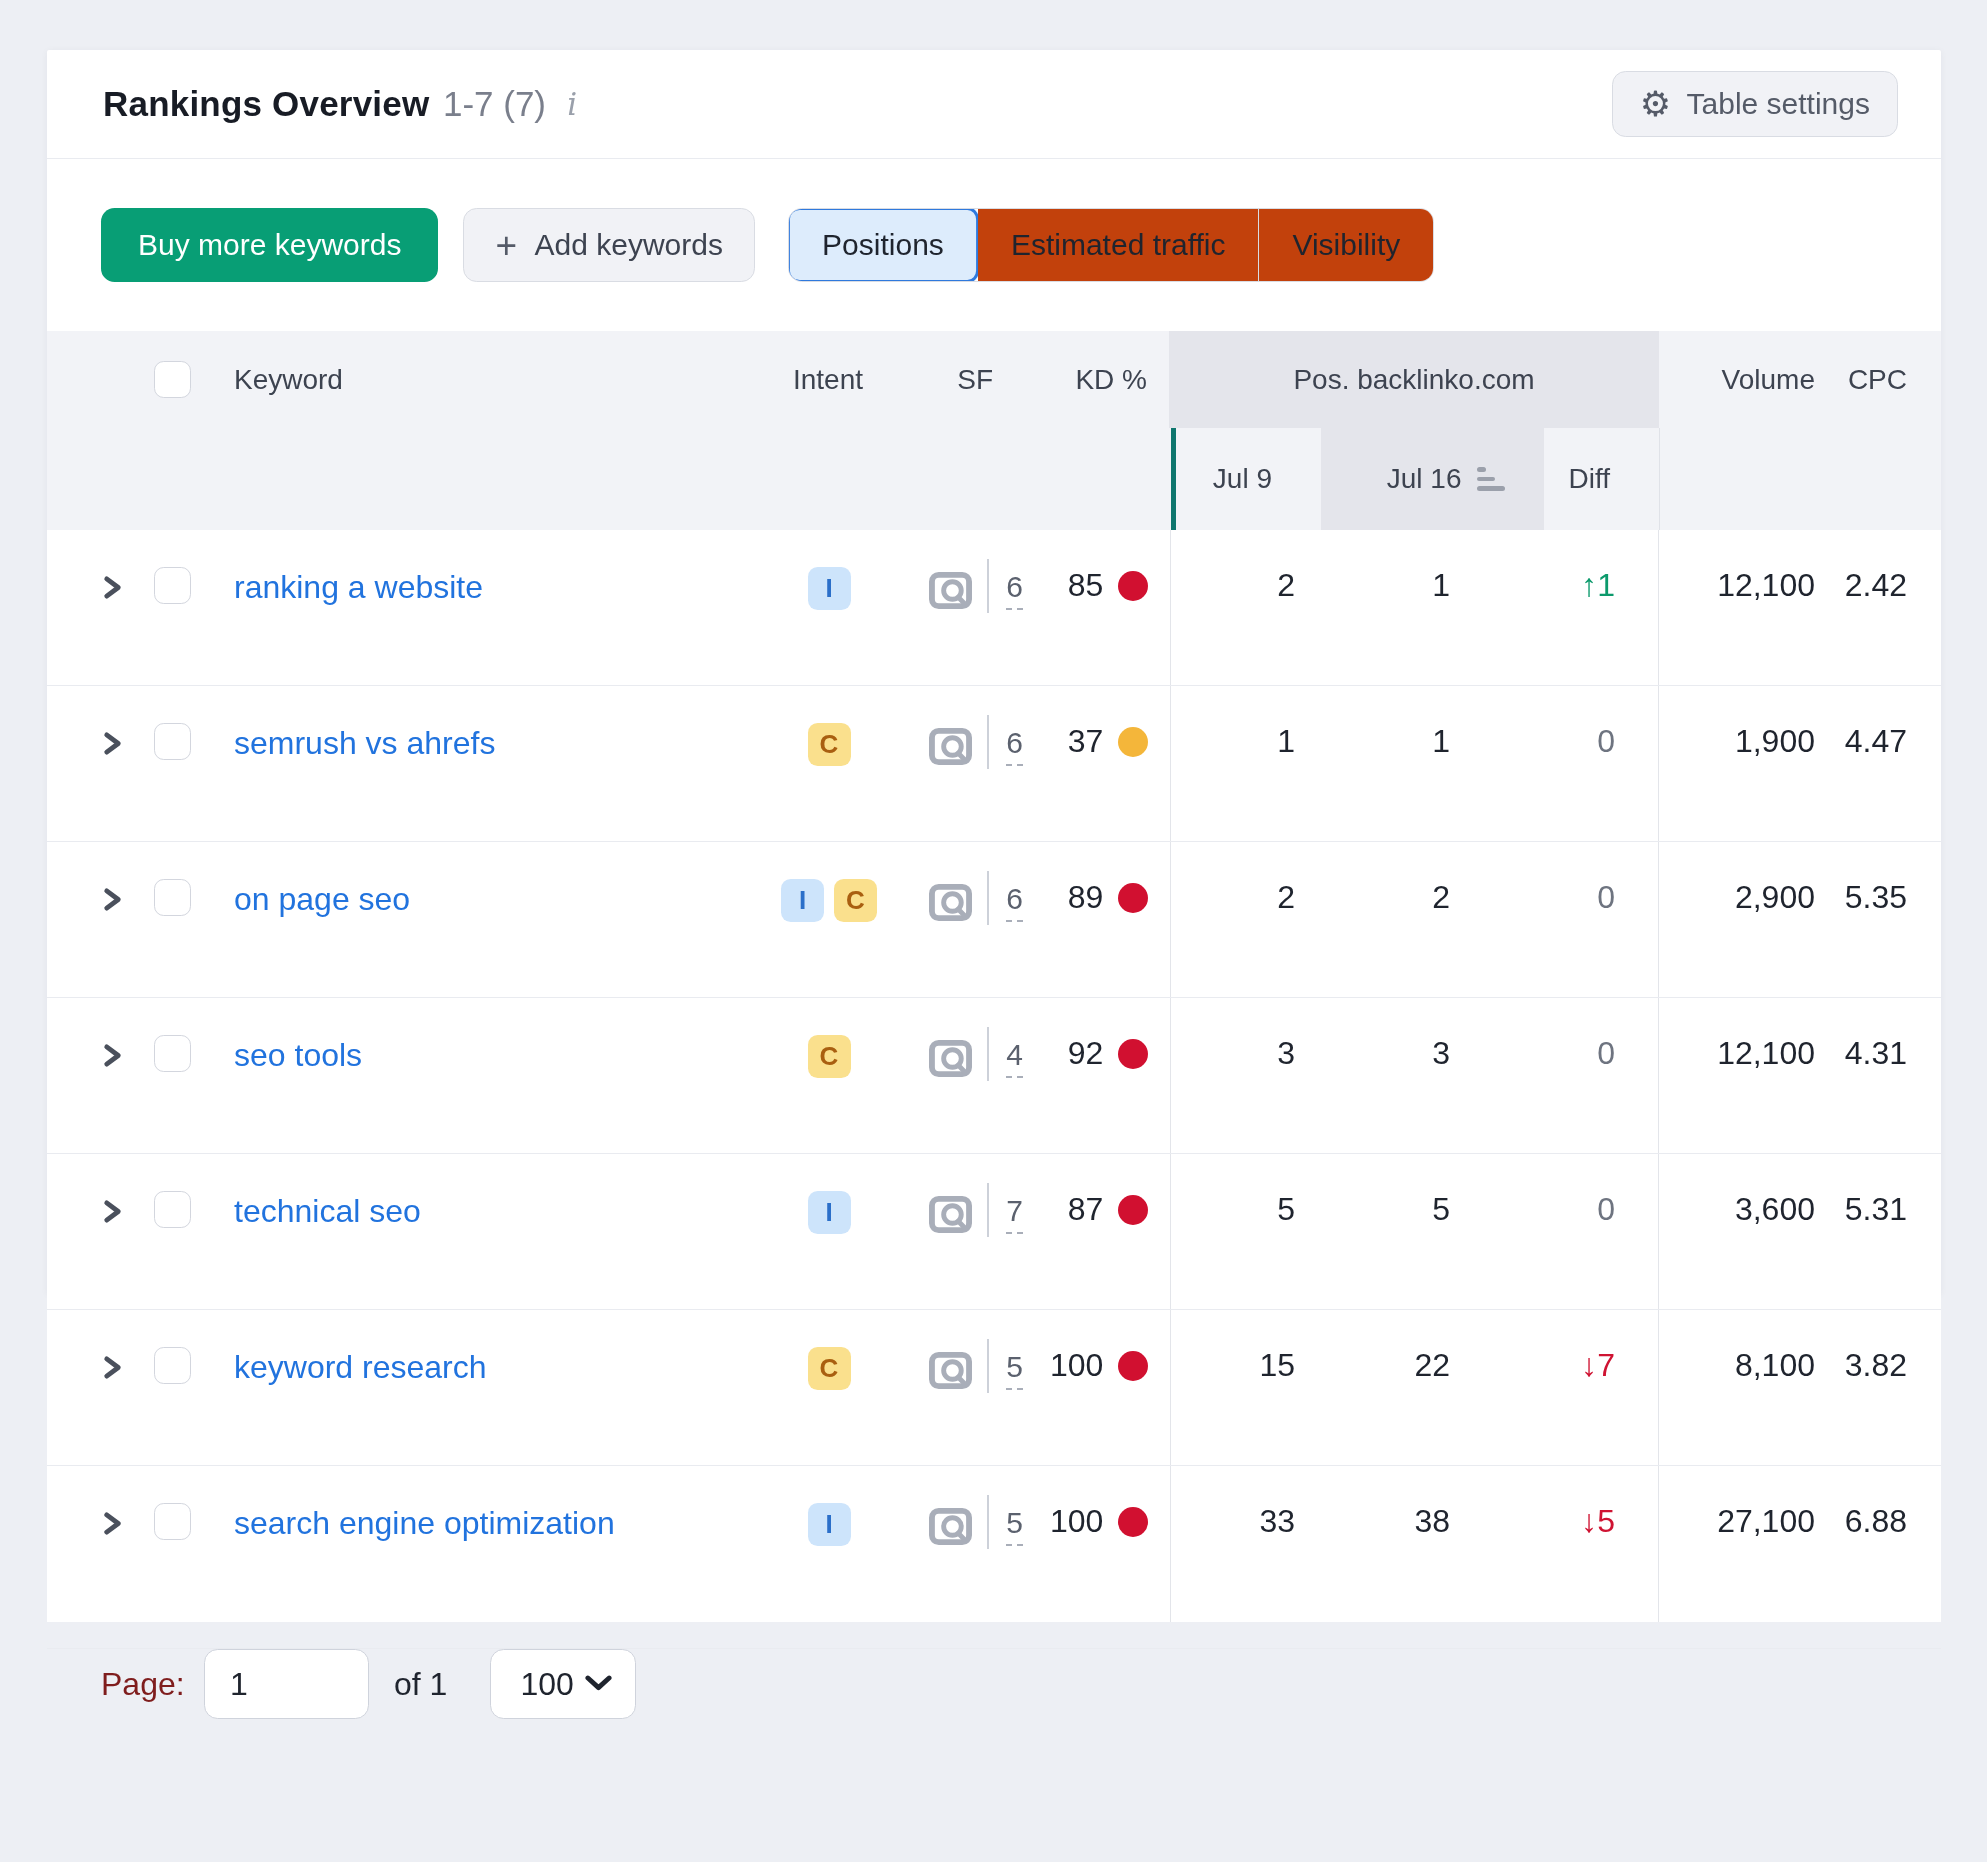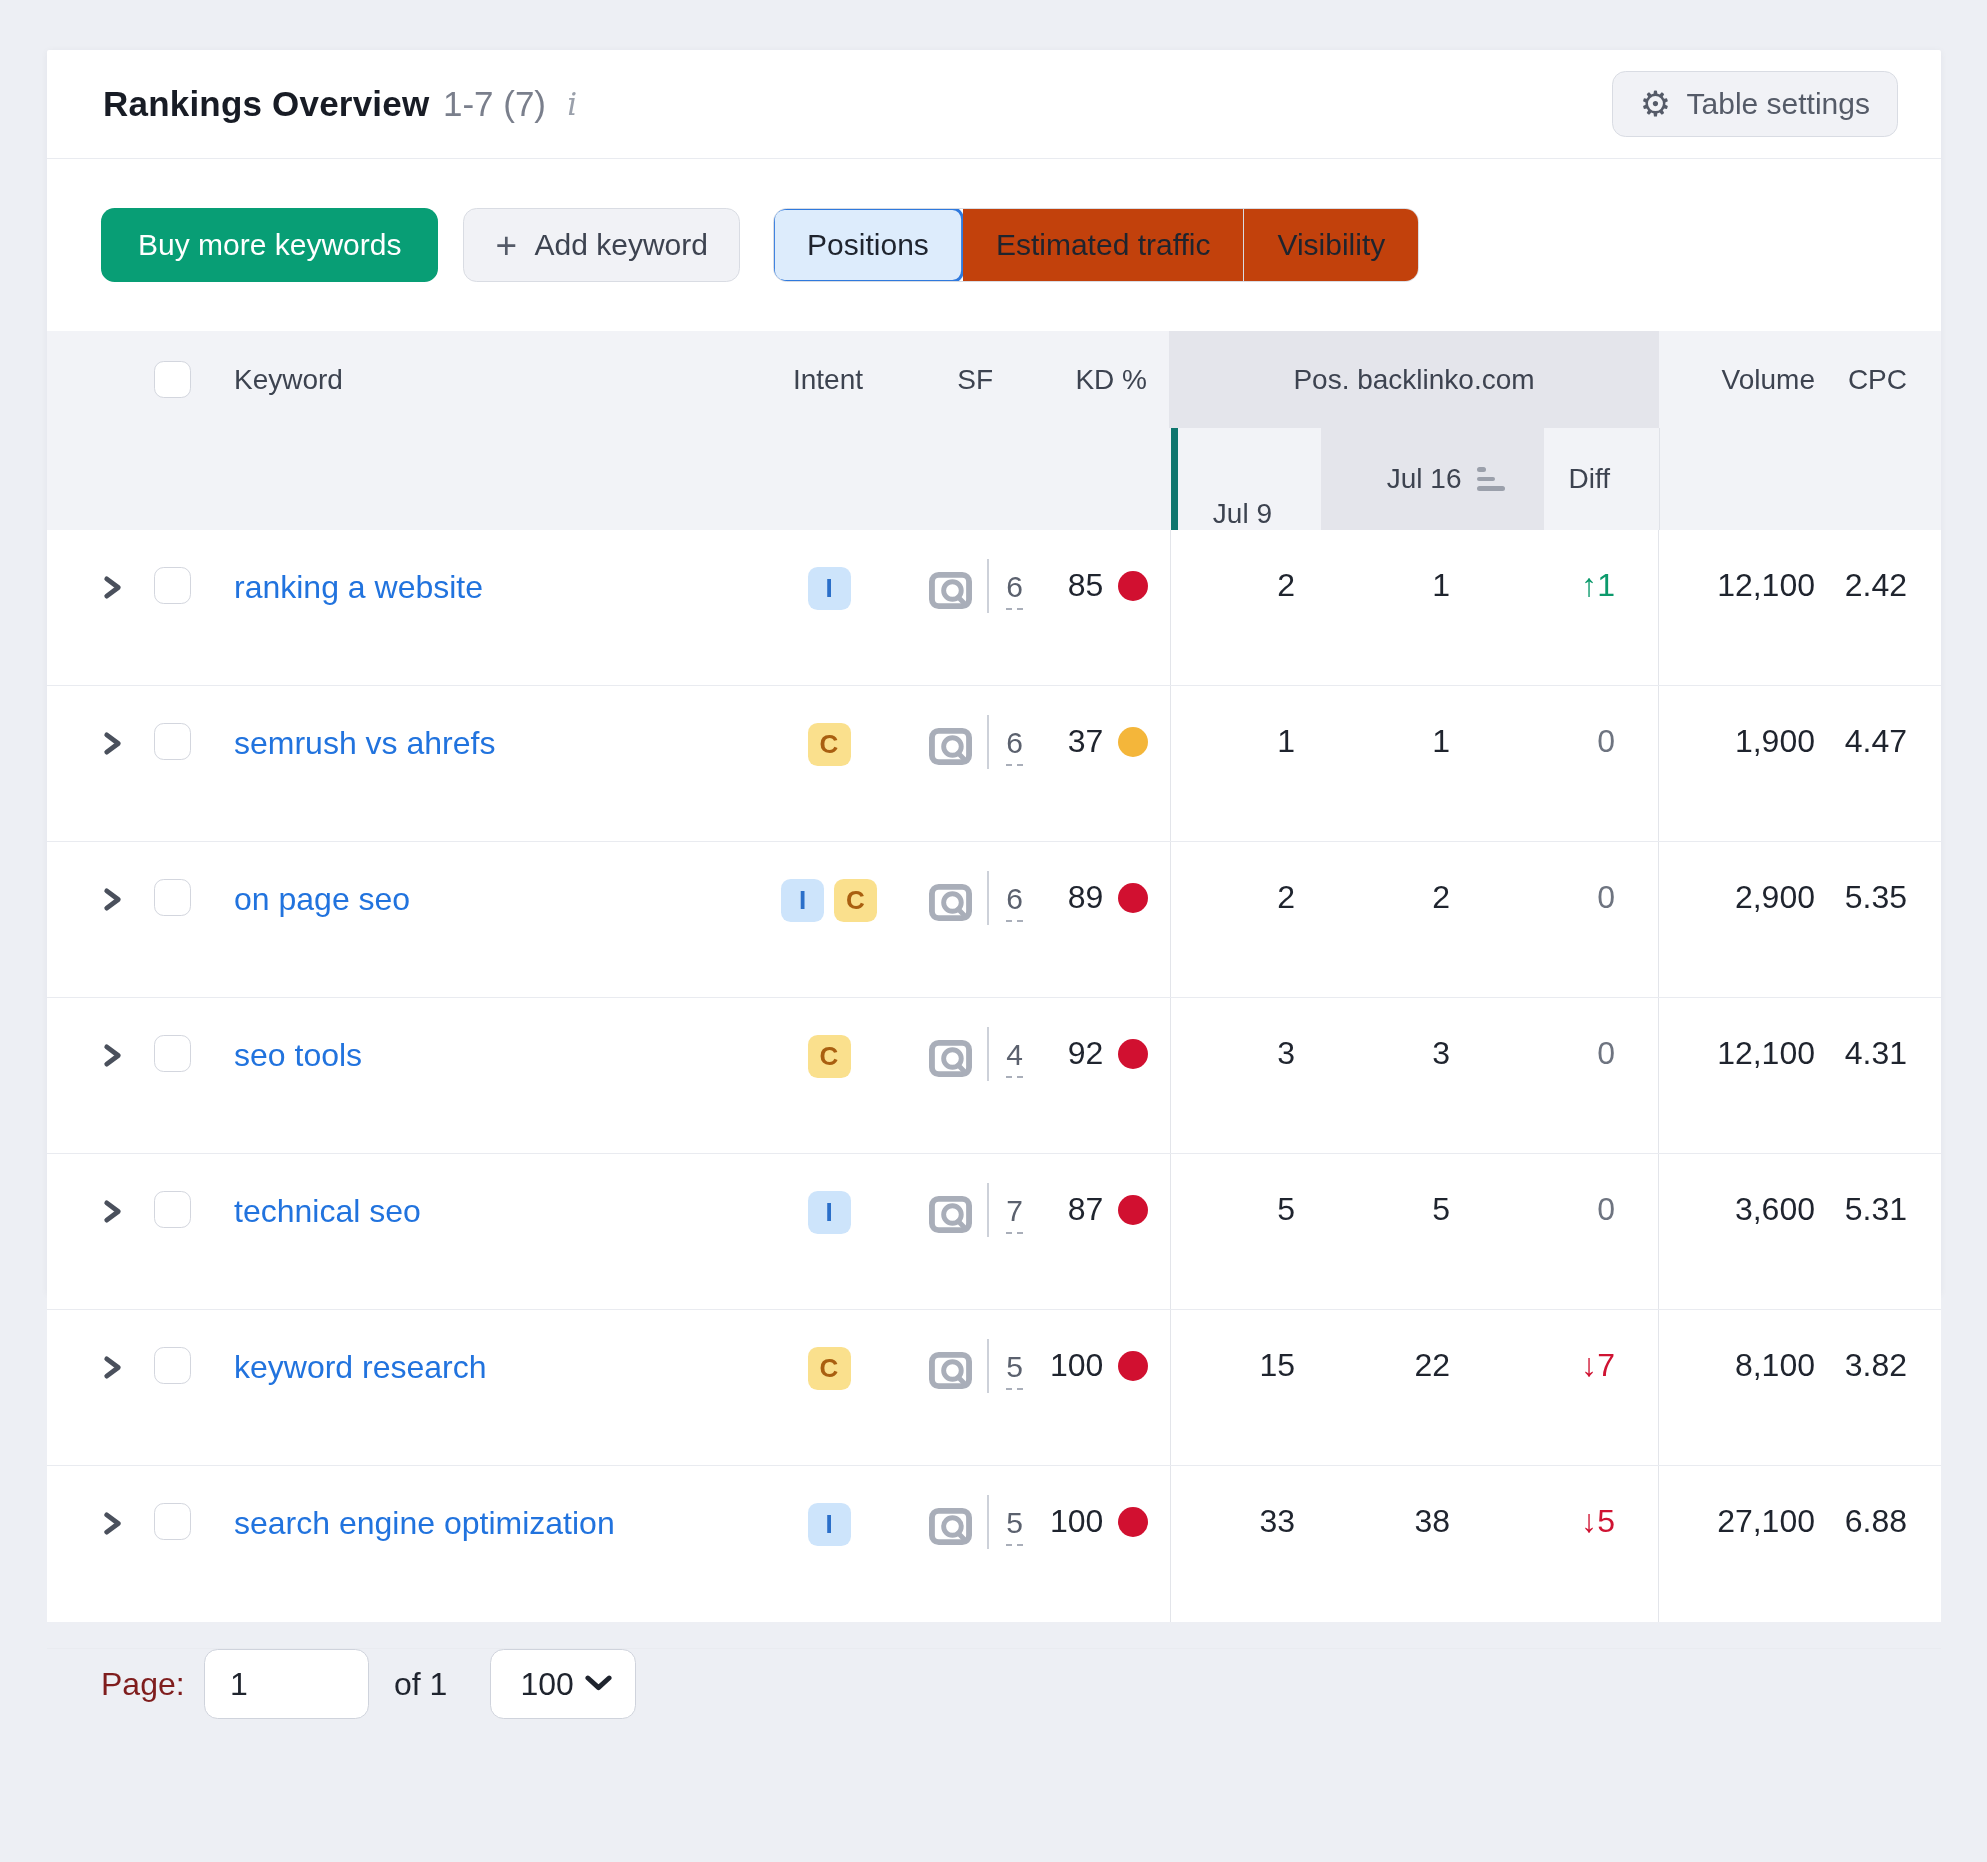--- a/index.html
+++ b/index.html
@@ -76,21 +76,21 @@
   .c-j16 { width:223px; flex:0 0 223px; text-align:right; padding-right:93px; }
   .c-dif { width:116px; flex:0 0 116px; text-align:right; padding-right:43px; }
   .c-vol { width:179px; flex:0 0 179px; text-align:right; padding-right:23px; }
   .c-cpc { width:103px; flex:0 0 103px; text-align:right; padding-right:34px; }
   .h-sf { text-align:right; padding-right:29px; display:block; }
   .pos-group {
     width:490px; flex:0 0 490px; background:#e4e5eb; height:97px;
     display:flex; align-items:center; justify-content:center; align-self:flex-start;
   }
   .h2-spacer-left { flex:1 1 auto; }
-  .sub-j9  { height:102px; display:flex; align-items:flex-end; justify-content:flex-end; padding-right:49px; border-left:7px solid #0f766e; }
+  .sub-j9  { height:102px; display:flex; align-items:center; justify-content:flex-end; padding-right:49px; border-left:5px solid #0f766e; }
   .sub-j16 { height:102px; background:#e4e5eb; display:flex; align-items:center; justify-content:flex-end; padding-right:39px; gap:15.5px; }
   .sub-dif { height:102px; display:flex; align-items:center; justify-content:flex-end; padding-right:49px; border-right:1px solid #e0e2e8; }
   .sub-j9, .sub-j16, .sub-dif { cursor:pointer; }
   .h2-spacer-right { width:281px; flex:0 0 281px; }
   .sort-icon { display:flex; flex-direction:column; align-items:flex-start; gap:4.9px; }
   .sort-icon i { display:block; height:4.9px; background:#9ba0ab; border-radius:2.9px; }
   .sort-icon i:nth-child(1){ width:8.7px; }
   .sort-icon i:nth-child(2){ width:18.4px; }
   .sort-icon i:nth-child(3){ width:28px; }
   
@@ -154,21 +154,21 @@
     <button class="settings-btn">
       <span class="gear-icon">⚙</span>
       <span>Table settings</span>
     </button>
   </div>
 
   <div class="toolbar">
     <button class="buy-btn">Buy more keywords</button>
     <button class="add-btn">
       <span class="plus-icon">+</span>
-      <span>Add keyword</span>
+      <span>Add keywords</span>
     </button>
     <div class="tab-group">
       <div class="tab selected">Positions</div>
       <div class="tab">Estimated traffic</div>
       <div class="tab">Visibility</div>
     </div>
   </div>
 
   <div class="thead">
     <div class="h-row1">

